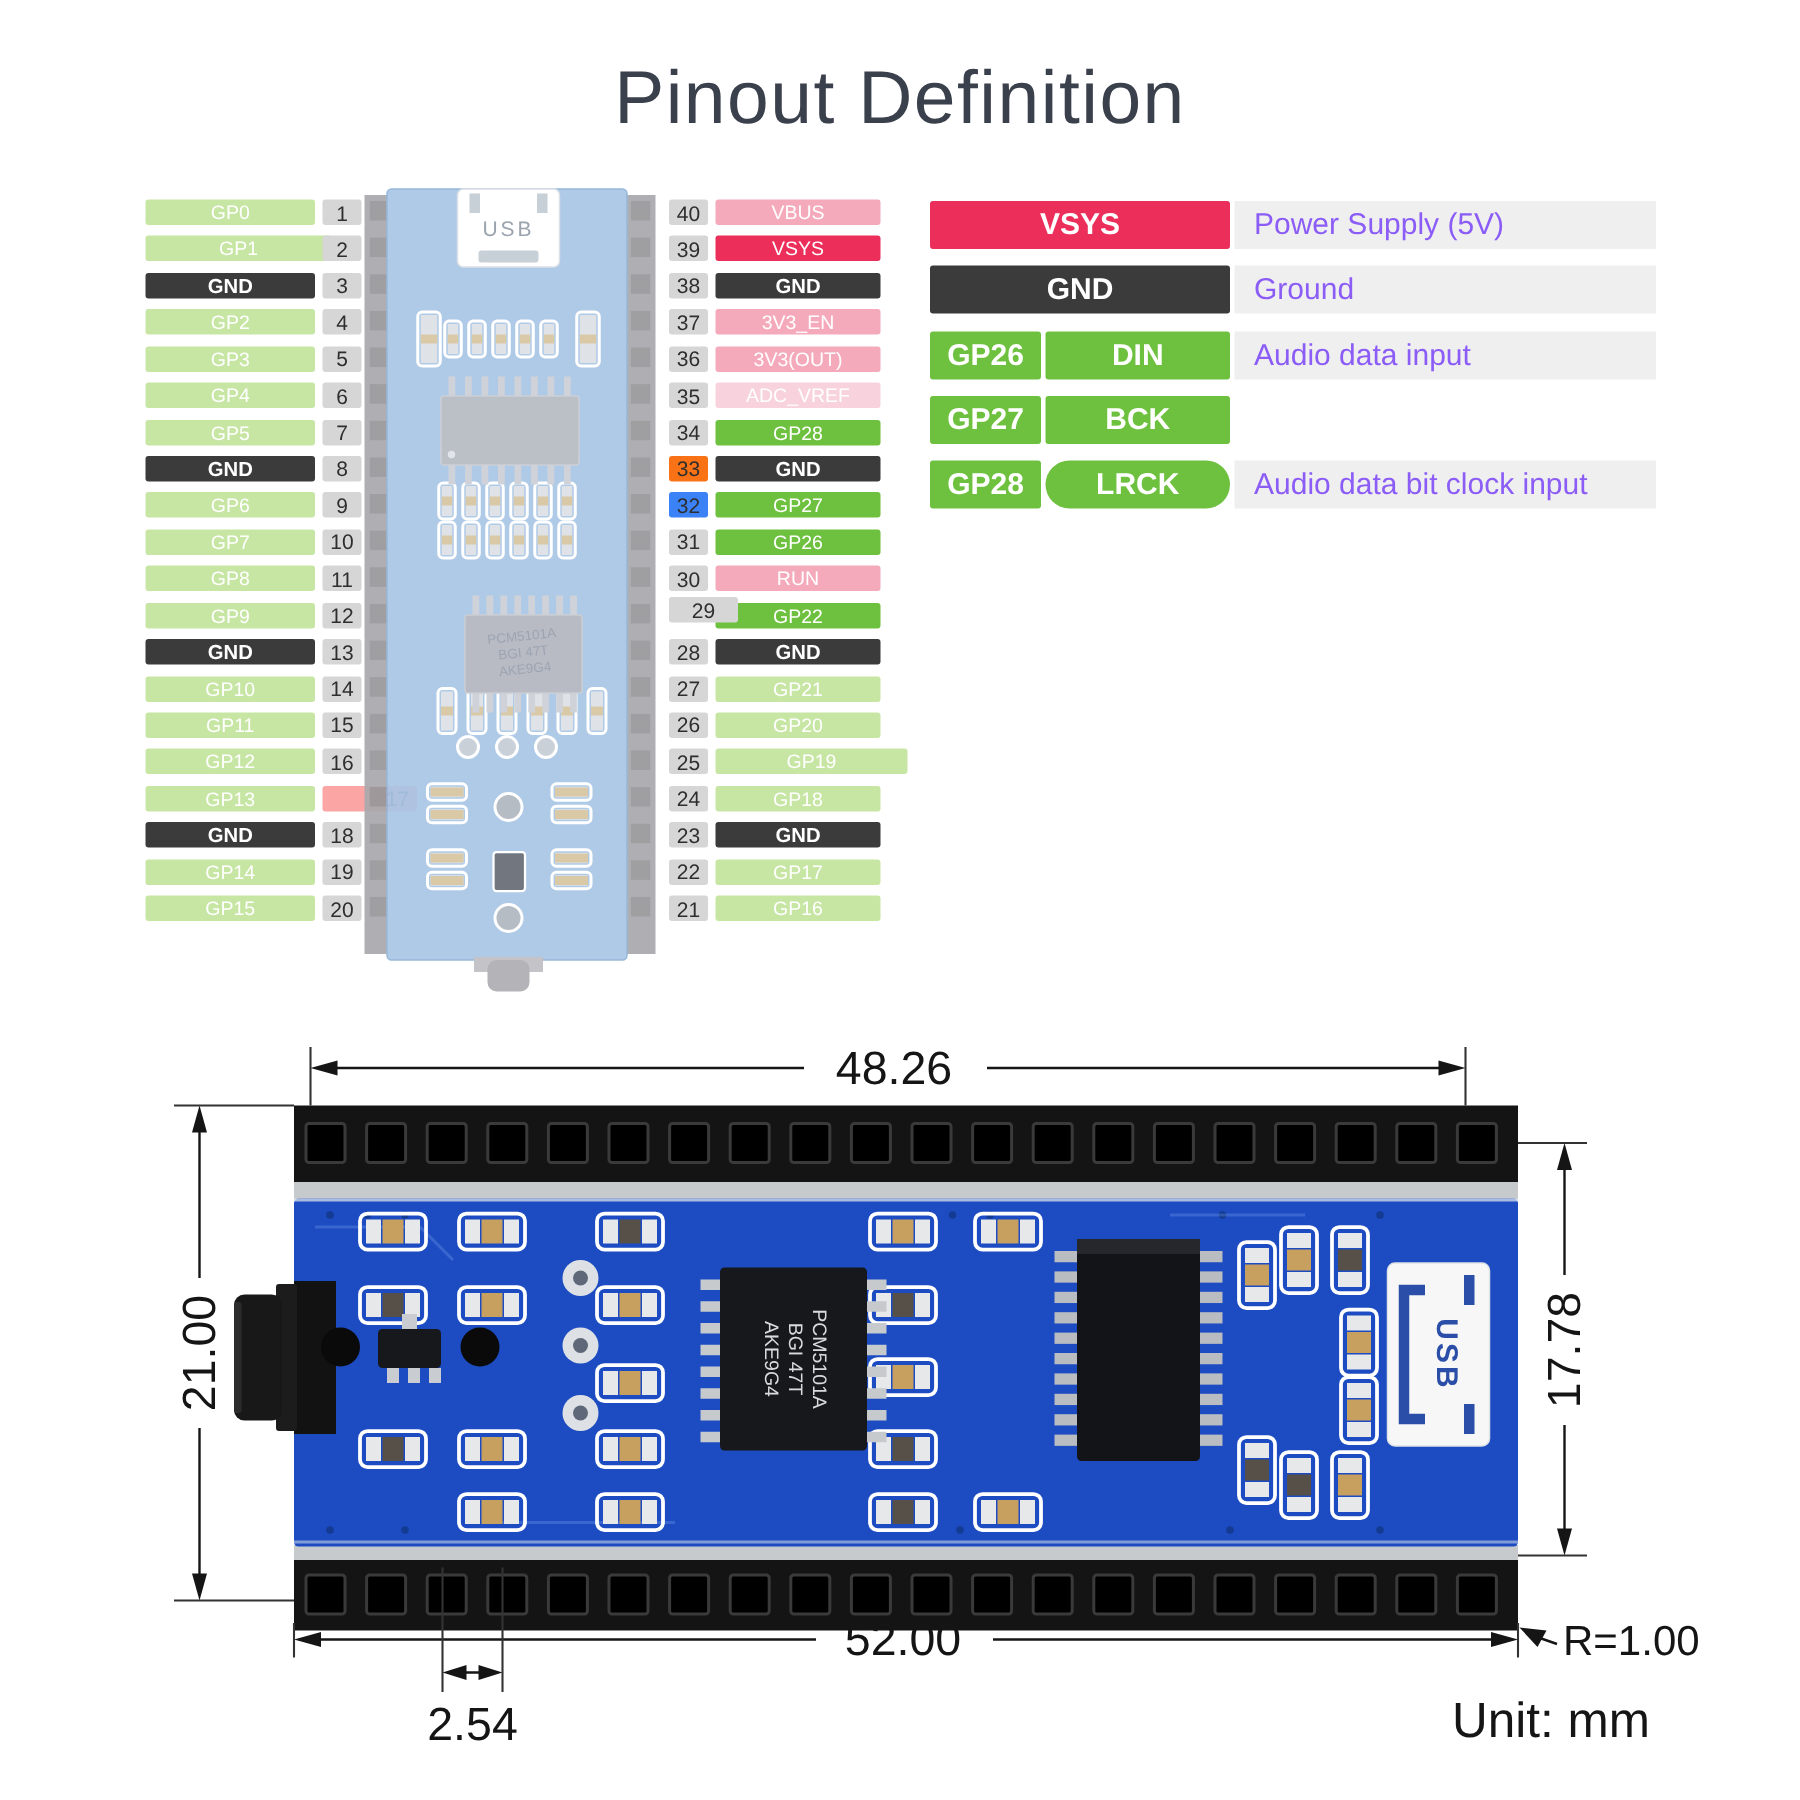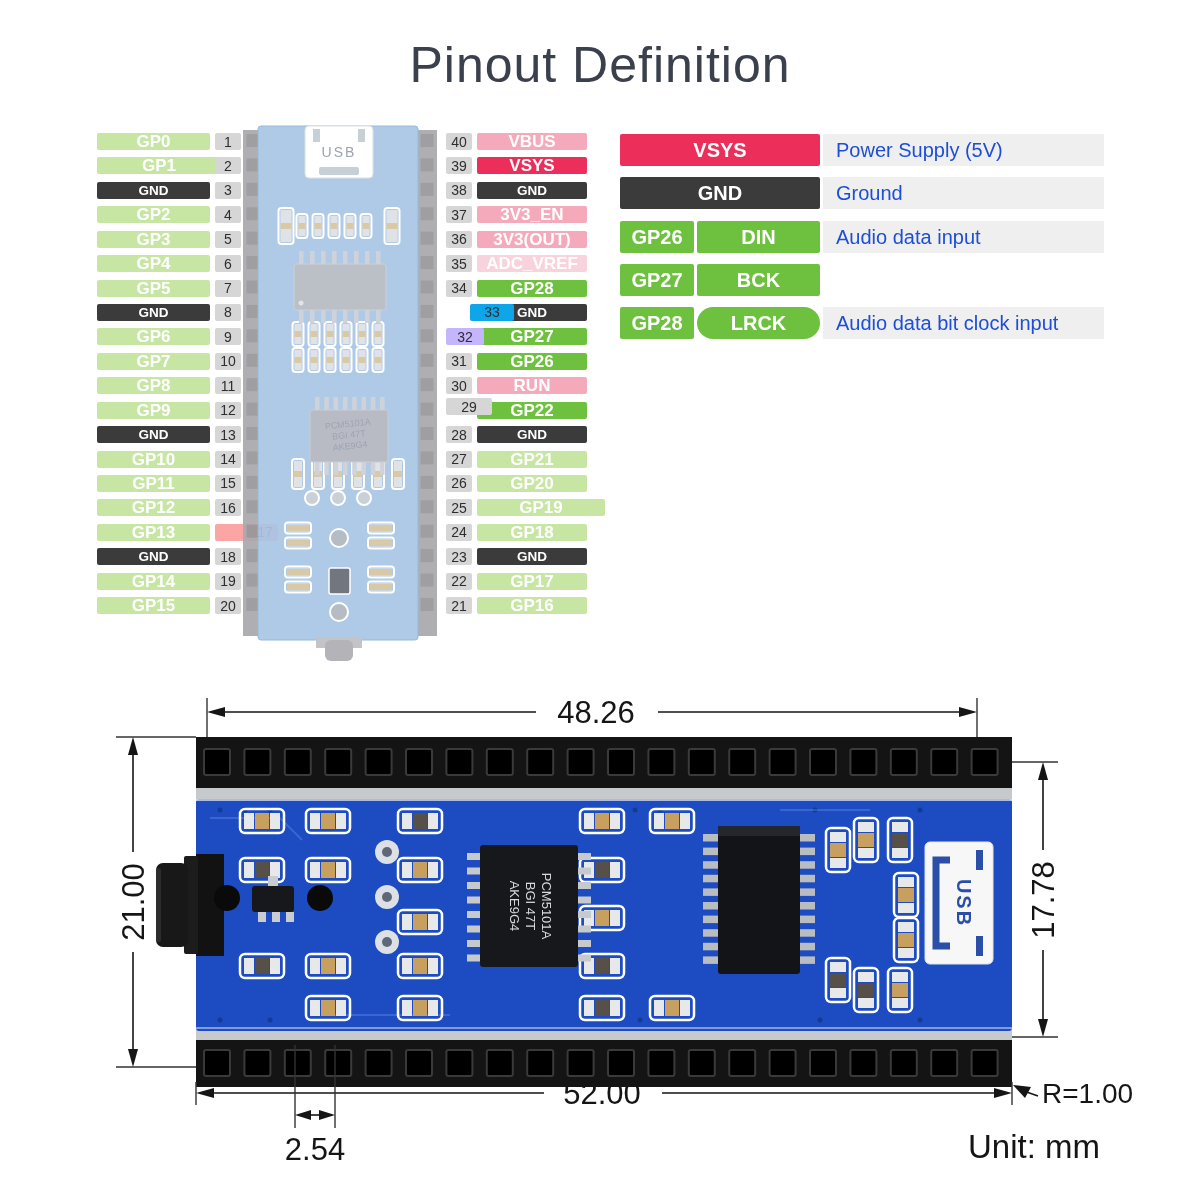--- a/index.html
+++ b/index.html
@@ -2,32 +2,32 @@
 <html><head>
 <meta charset="utf-8">
 <style>
   html,body{margin:0;padding:0;background:#fff;}
   body{width:1200px;height:1200px;position:relative;overflow:hidden;
        font-family:"Liberation Sans",sans-serif;}
   .stage{position:absolute;left:0;top:0;width:1200px;height:1200px;}
   #title{position:absolute;top:36px;left:0;width:100%;text-align:center;margin:0;
          font-size:50px;font-weight:400;letter-spacing:1px;color:#3a404c;}
   .pin-label{position:absolute;height:17px;border-radius:2px;color:#fff;
-             font-size:17px;font-weight:700;display:flex;align-items:center;
+             font-size:13px;font-weight:400;display:flex;align-items:center;
              justify-content:center;line-height:17px;}
   .pin-label.dark{font-weight:700;font-size:13.5px;}
   .pin-num{position:absolute;height:17px;border-radius:2px;color:#2e2e2e;
            font-size:14px;display:flex;align-items:center;justify-content:center;}
   #legend{position:absolute;left:620px;top:134px;width:484px;height:340px;}
   .lg-row{position:absolute;left:0;width:484px;height:32px;}
   .lg-badge{position:absolute;top:0;height:32px;color:#fff;font-size:20px;
             font-weight:600;display:flex;align-items:center;justify-content:center;
             border-radius:2px;}
   .lg-desc{position:absolute;left:203px;top:0;width:281px;height:32px;
-           color:#1d4ed8;font-size:20px;display:flex;align-items:center;
+           color:#8b5cf6;font-size:20px;display:flex;align-items:center;
            padding-left:13px;box-sizing:border-box;}
   svg{position:absolute;}
   #board-svg{left:242px;top:124px;width:196px;height:540px;opacity:.92;}
   #dim-svg{left:80px;top:690px;width:1100px;height:500px;}
   svg text{font-family:"Liberation Sans",sans-serif;}
 </style>
 </head>
 <body>
 
 <div class="stage">
@@ -85,23 +85,23 @@
       <div class="pin-num" style="top: 181.8px; left: 446px; width: 26px; background: rgb(214, 214, 214);">38</div>
       <div class="pin-label" style="top: 206.3px; left: 477px; width: 110px; background: rgb(245, 170, 187);">3V3_EN</div>
       <div class="pin-num" style="top: 206.3px; left: 446px; width: 26px; background: rgb(214, 214, 214);">37</div>
       <div class="pin-label" style="top: 230.7px; left: 477px; width: 110px; background: rgb(245, 170, 187);">3V3(OUT)</div>
       <div class="pin-num" style="top: 230.7px; left: 446px; width: 26px; background: rgb(214, 214, 214);">36</div>
       <div class="pin-label" style="top: 255.1px; left: 477px; width: 110px; background: rgb(248, 211, 222);">ADC_VREF</div>
       <div class="pin-num" style="top: 255.1px; left: 446px; width: 26px; background: rgb(214, 214, 214);">35</div>
       <div class="pin-label" style="top: 279.5px; left: 477px; width: 110px; background: rgb(110, 193, 63);">GP28</div>
       <div class="pin-num" style="top: 279.5px; left: 446px; width: 26px; background: rgb(214, 214, 214);">34</div>
       <div class="pin-label dark" style="top: 303.9px; left: 477px; width: 110px; background: rgb(59, 59, 59);">GND</div>
-      <div class="pin-num" style="top: 303.9px; left: 470px; width: 44px; background: #0ea5e9;">33</div>
+      <div class="pin-num" style="top: 303.9px; left: 446px; width: 26px; background: #f97316;">33</div>
       <div class="pin-label" style="top: 328.4px; left: 477px; width: 110px; background: rgb(110, 193, 63);">GP27</div>
-      <div class="pin-num" style="top: 328.4px; left: 446px; width: 38px; background: #c4b5fd;">32</div>
+      <div class="pin-num" style="top: 328.4px; left: 446px; width: 26px; background: #3b82f6;">32</div>
       <div class="pin-label" style="top: 352.8px; left: 477px; width: 110px; background: rgb(110, 193, 63);">GP26</div>
       <div class="pin-num" style="top: 352.8px; left: 446px; width: 26px; background: rgb(214, 214, 214);">31</div>
       <div class="pin-label" style="top: 377.2px; left: 477px; width: 110px; background: rgb(245, 170, 187);">RUN</div>
       <div class="pin-num" style="top: 377.2px; left: 446px; width: 26px; background: rgb(214, 214, 214);">30</div>
       <div class="pin-label" style="top: 401.6px; left: 477px; width: 110px; background: rgb(110, 193, 63);">GP22</div>
       <div class="pin-num" style="top: 398px; left: 446px; width: 46px; background: rgb(214, 214, 214); text-align: center;">29</div>
       <div class="pin-label dark" style="top: 426px; left: 477px; width: 110px; background: rgb(59, 59, 59);">GND</div>
       <div class="pin-num" style="top: 426px; left: 446px; width: 26px; background: rgb(214, 214, 214);">28</div>
       <div class="pin-label" style="top: 450.5px; left: 477px; width: 110px; background: rgb(199, 230, 164);">GP21</div>
       <div class="pin-num" style="top: 450.5px; left: 446px; width: 26px; background: rgb(214, 214, 214);">27</div>

